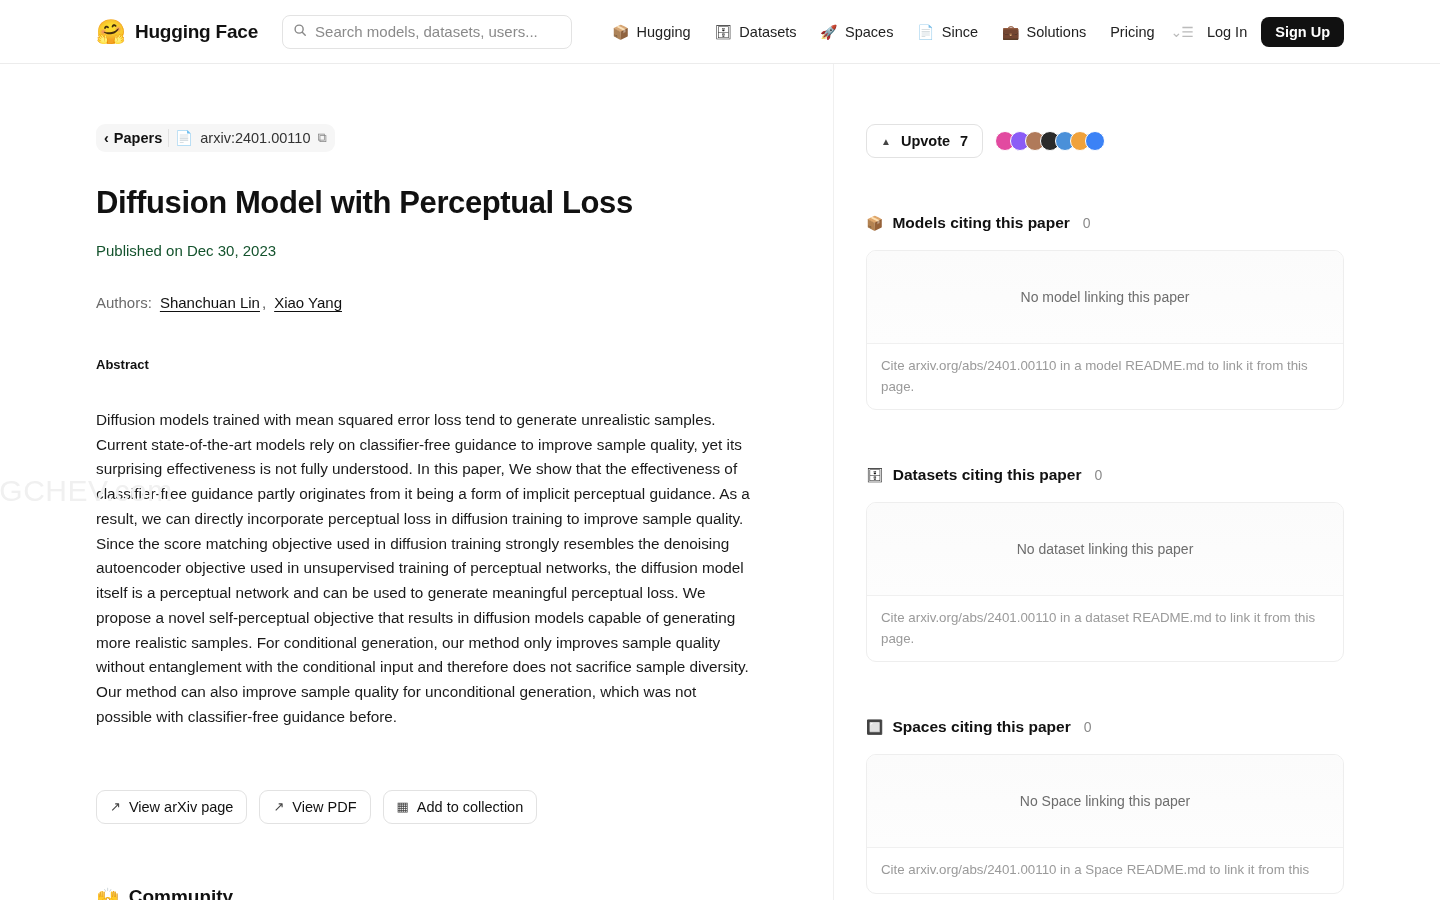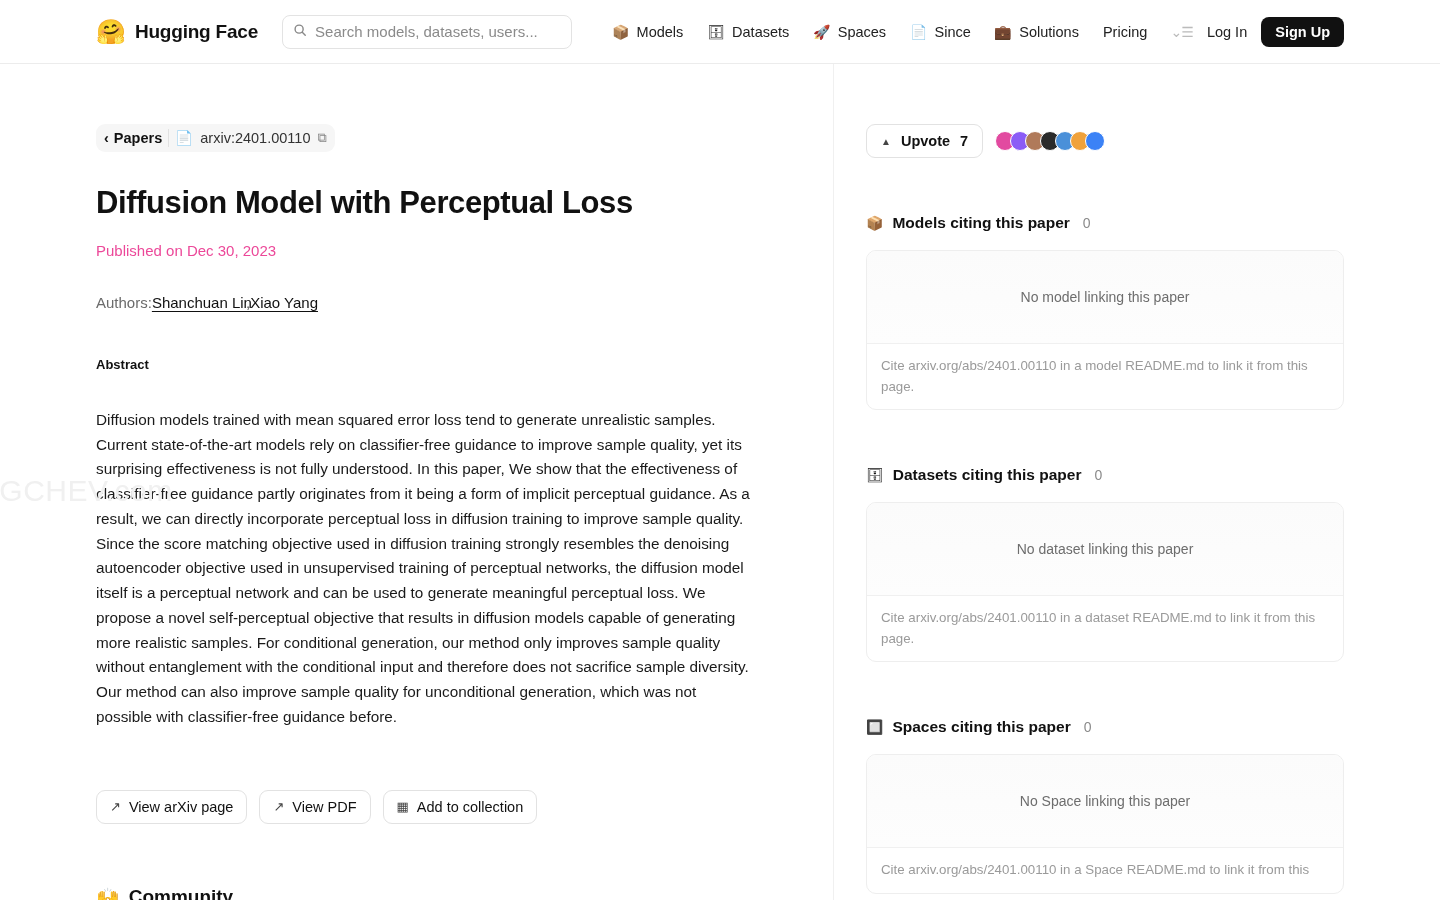--- a/index.html
+++ b/index.html
@@ -75,22 +75,22 @@
   }
   .bc-papers { display: flex; align-items: center; gap: 5px; font-size: 14.5px; font-weight: 600; color: #111; cursor: pointer; }
   .bc-sep { width: 1px; height: 18px; background: #e1e1e1; }
   .bc-id { display: flex; align-items: center; gap: 7px; font-size: 14.5px; color: #333; }
   .bc-copy { color: #888; font-size: 13px; cursor: pointer; }
 
   h1.title {
     font-size: 31px; line-height: 1.22; font-weight: 700;
     margin: 32px 0 0 0; letter-spacing: -0.4px; color: #111;
   }
-  .published { margin-top: 20px; font-size: 15px; color: #ec4899; }
-  .authors-row { margin-top: 35px; font-size: 15px; color: #555; display: flex; align-items: baseline; flex-wrap: wrap; }
+  .published { margin-top: 20px; font-size: 15px; color: #14532d; }
+  .authors-row { margin-top: 35px; font-size: 15px; color: #555; display: flex; align-items: baseline; gap: 8px; flex-wrap: wrap; }
   .authors-label { color: #6b6b6b; }
   .author { color: #111; text-decoration: underline; text-underline-offset: 3px; cursor: pointer; }
   .author-sep { color: #555; margin-left: -6px; }
 
   h2.abstract-h { font-size: 13px; font-weight: 700; margin-top: 46px; color: #111; }
   .abstract-body {
     margin-top: 36px; width: 655px;
     font-size: 15.3px; line-height: 1.62; color: #1a1a1a;
   }
 
@@ -163,21 +163,21 @@
         <circle cx="7" cy="7" r="4.6"></circle>
           <line x1="10.6" y1="10.6" x2="14" y2="14" stroke-linecap="round"></line>
       </svg>
     </span>
     <input type="text" placeholder="Search models, datasets, users..." style="">
   </div>
 
   <div class="nav">
     <div class="nav-item">
       <span class="nav-icon">📦</span>
-      <span>Models</span>
+      <span>Hugging</span>
     </div>
     <div class="nav-item">
       <span class="nav-icon">🗄</span>
       <span>Datasets</span>
     </div>
     <div class="nav-item">
       <span class="nav-icon">🚀</span>
       <span>Spaces</span>
     </div>
     <div class="nav-item">

